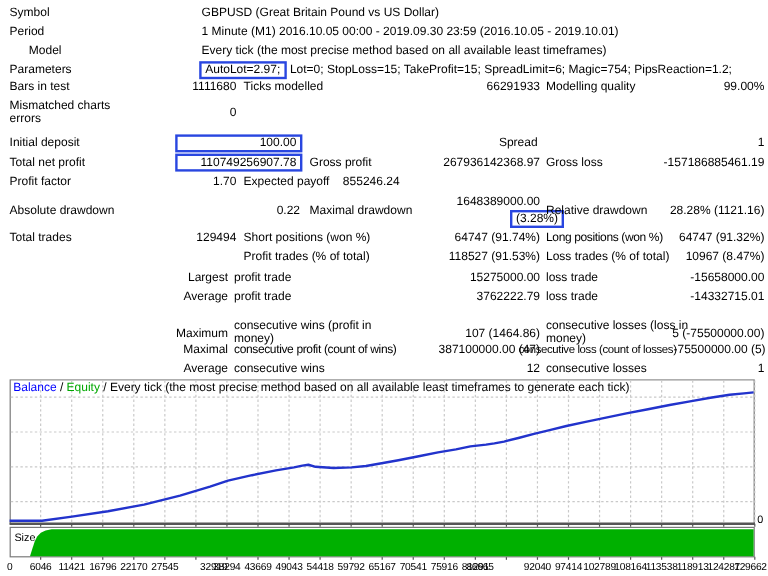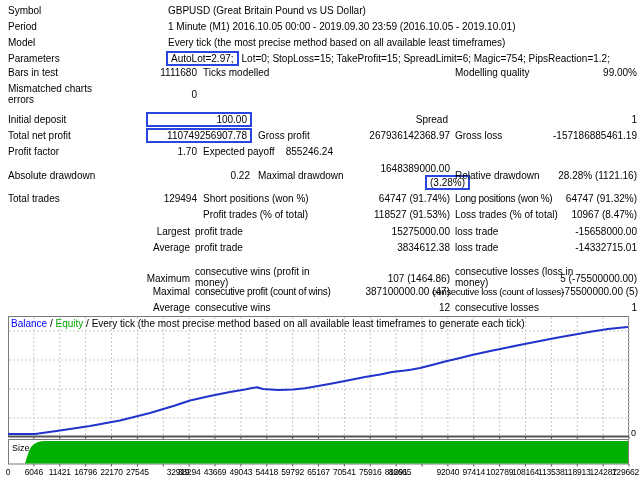--- a/index.html
+++ b/index.html
@@ -39,32 +39,33 @@
 
   <div class="row" style="top:5px">
     <span class="c" style="left:8px">Symbol</span>
     <span class="c" style="left:168px">GBPUSD (Great Britain Pound vs US Dollar)</span>
   </div>
   <div class="row" style="top:21px">
     <span class="c" style="left:8px">Period</span>
     <span class="c" style="left:168px">1 Minute (M1) 2016.10.05 00:00 - 2019.09.30 23:59 (2016.10.05 - 2019.10.01)</span>
   </div>
   <div class="row" style="top:37px">
-    <span class="c" style="left:8px">Model</span>
+    <span class="c" style="left:24px">Model</span>
     <span class="c" style="left:168px">Every tick (the most precise method based on all available least timeframes)</span>
   </div>
   <div class="row" style="top:53px">
     <span class="c" style="left:8px">Parameters</span>
     <span class="c" style="left:166px;top:-2px"><span class="hl" style="border-color: rgb(41, 70, 224);">AutoLot=2.97;</span><span style="margin-left:3px">Lot=0; StopLoss=15; TakeProfit=15; SpreadLimit=6; Magic=754; PipsReaction=1.2;</span></span>
   </div>
 
   <div class="row" style="top:67px">
     <span class="c" style="left:8px">Bars in test</span>
     <span class="c r v1a">1111680</span>
     <span class="c l2a">Ticks modelled</span>
+    <span class="c r v2">66291933</span>
     <span class="c l3">Modelling quality</span>
     <span class="c r v3">99.00%</span>
   </div>
   <div class="row" style="top:83px;height:24px">
     <span class="c wrap" style="left:8px;width:112px">Mismatched charts errors</span>
     <span class="c r v1a" style="top:6px">0</span>
   </div>
 
   <div class="row" style="top:114px">
     <span class="c" style="left:8px">Initial deposit</span>
@@ -113,21 +114,21 @@
   <div class="row" style="top:226px">
     <span class="c hd">Largest</span>
     <span class="c l2h">profit trade</span>
     <span class="c r v2">15275000.00</span>
     <span class="c l3">loss trade</span>
     <span class="c r v3">-15658000.00</span>
   </div>
   <div class="row" style="top:242px">
     <span class="c hd">Average</span>
     <span class="c l2h">profit trade</span>
-    <span class="c r v2">3834612.38</span>
+    <span class="c r v2">3762222.79</span>
     <span class="c l3">loss trade</span>
     <span class="c r v3">-14332715.01</span>
   </div>
   <div class="row" style="top:266px;height:26px">
     <span class="c hd" style="top:7px">Maximum</span>
     <span class="c l2h wrap" style="width:140px">consecutive wins (profit in money)</span>
     <span class="c r v2" style="top:7px">107 (1464.86)</span>
     <span class="c l3 wrap" style="width:145px">consecutive losses (loss in money)</span>
     <span class="c r v3" style="top:7px">5 (-75500000.00)</span>
   </div>

